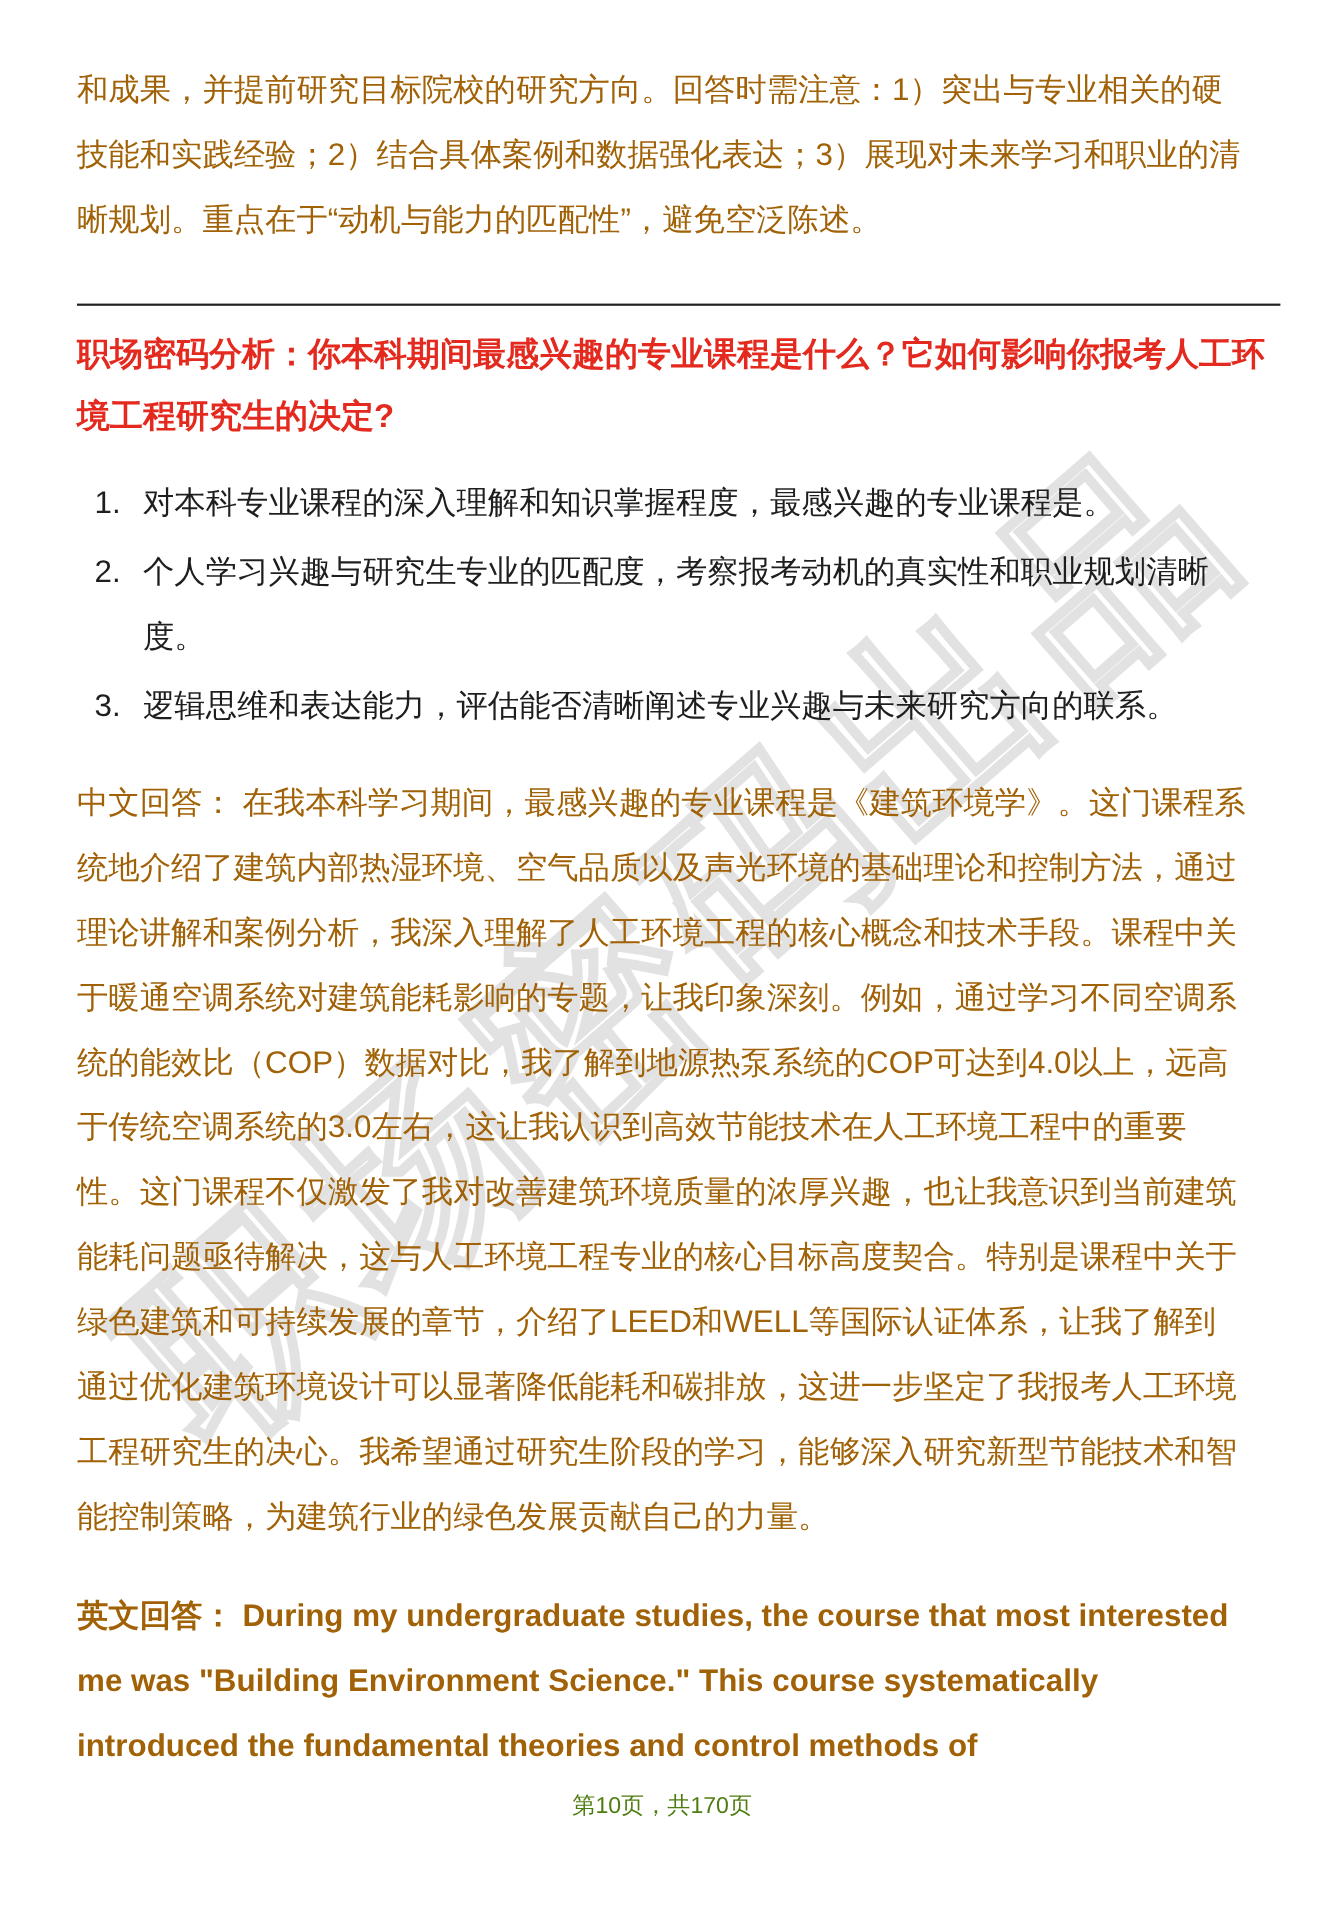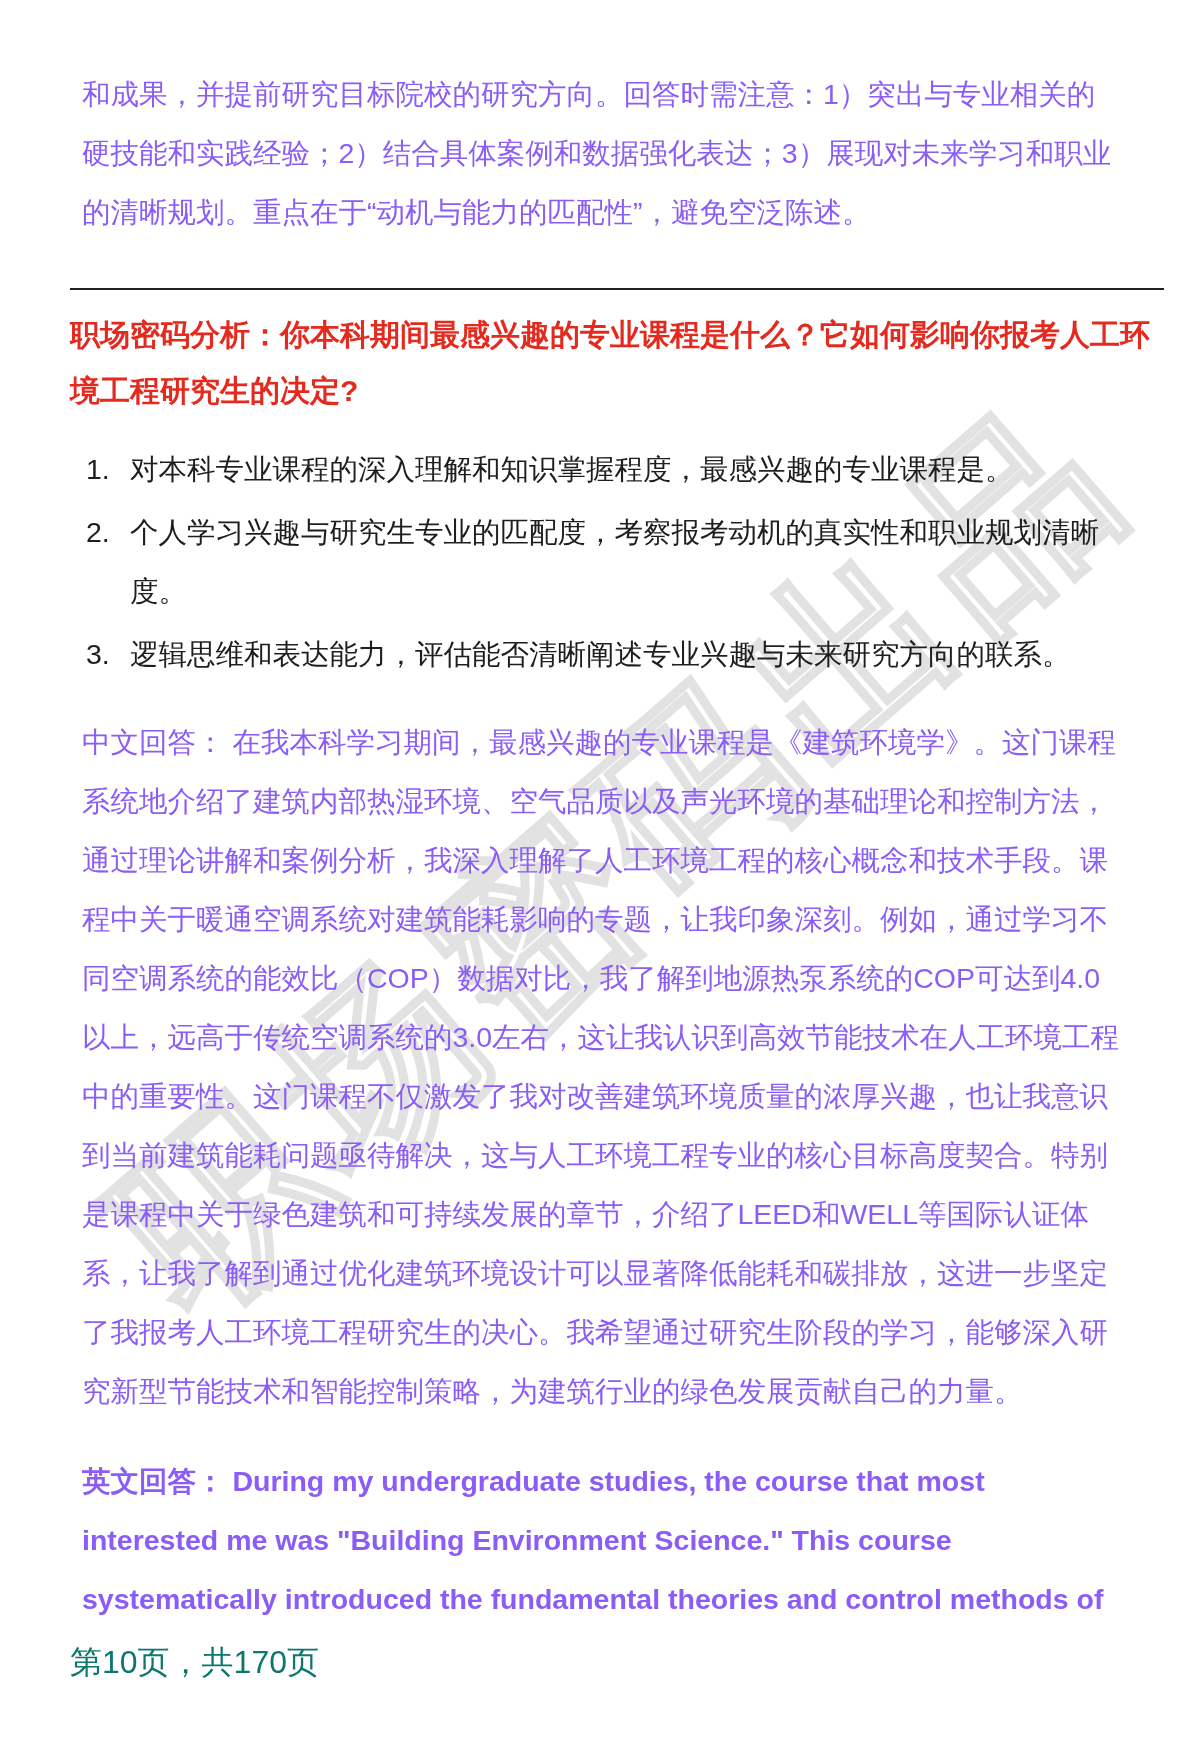--- a/index.html
+++ b/index.html
@@ -20,24 +20,24 @@
     z-index: 0;
     transform: rotate(-41deg);
     pointer-events: none;
   }
   .content {
     position: relative;
     z-index: 1;
     padding: 53px 66px 0 70px;
   }
   .para {
-    margin: 12px;
+    margin: 0;
     font-size: 28.5px;
     line-height: 59px;
-    color: #8b5cf6;
+    color: #a16207;
   }
   .divider {
     border: none;
     border-top: 2px solid #222222;
     margin: 46px -30px 0 0;
   }
   .q-heading {
     color: #e42a1f;
     font-size: 30px;
     line-height: 56px;
@@ -62,24 +62,24 @@
   }
   .li-text {
     flex: 1;
     font-size: 28.5px;
     line-height: 59px;
   }
   .cn-answer { margin-top: 29px; }
   .en-answer { margin-top: 31px; font-weight: bold; }
   .footer {
     margin-top: 4px;
-    text-align: left;
-    font-size: 32px;
+    text-align: center;
+    font-size: 21px;
     line-height: 42px;
-    color: #0f766e;
+    color: #4d7c0f;
   }
 </style>
 </head>
 <body>
 
 <svg class="watermark" width="1500" height="330" viewBox="0 0 1500 330">
   <text x="750" y="245" text-anchor="middle" font-size="195" font-weight="bold" letter-spacing="14" fill="none" stroke-width="3" stroke="#e2e2e2">职场密码出品</text>
 </svg>
 
 <div class="content">

